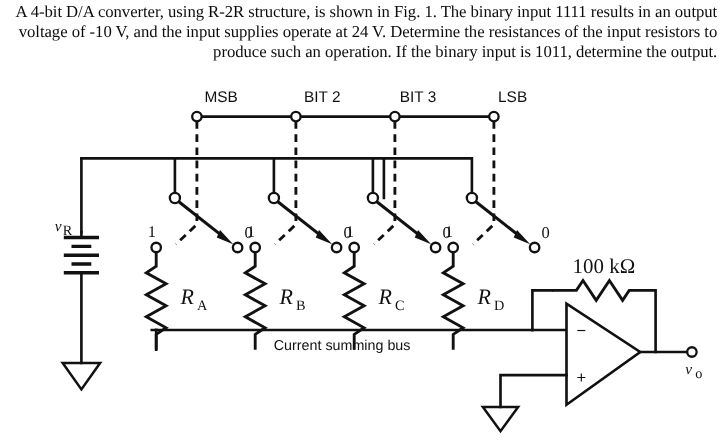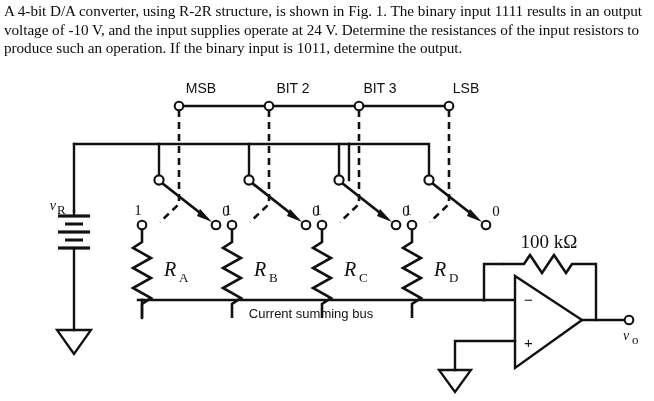--- a/index.html
+++ b/index.html
@@ -17,21 +17,21 @@
   }
   #problem-text {
     position: absolute;
     left: 4px;
     top: 2px;
     width: 648px;
     font-family: "Liberation Serif", serif;
     font-size: 15.2px;
     line-height: 18.6px;
     color: #0c0c0c;
-    text-align: left;
+    text-align: right;
     letter-spacing: -0.05px;
   }
   #figure {
     position: absolute;
     left: 12px;
     top: 82px;
     width: 654px;
     height: 319px;
   }
   svg { display: block; }

